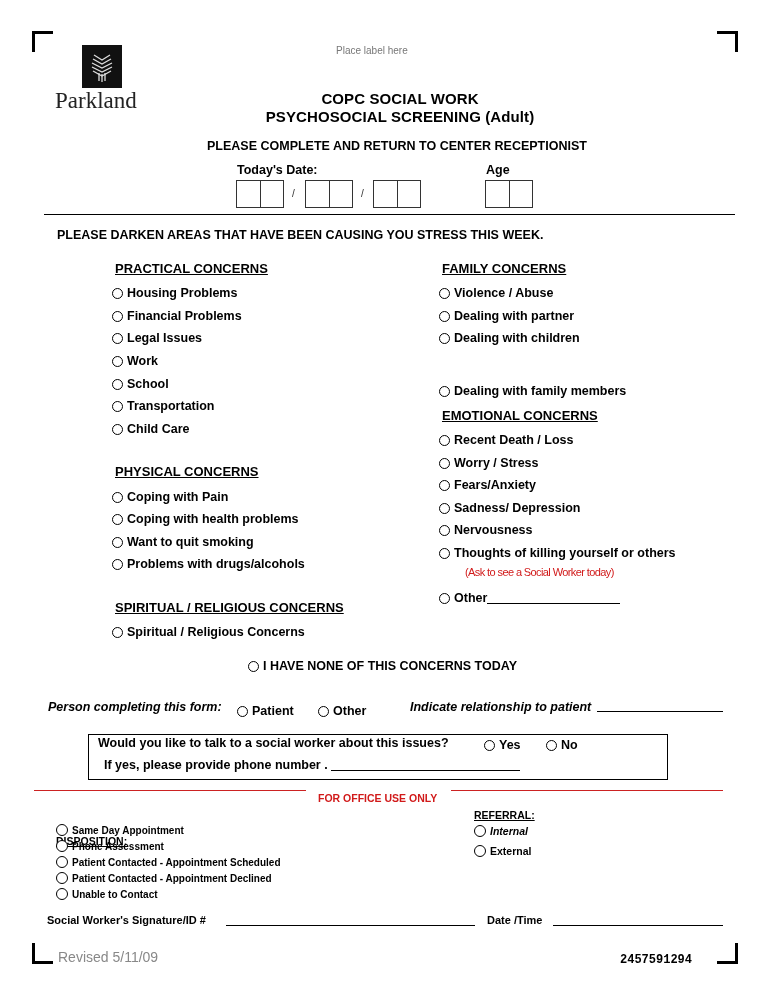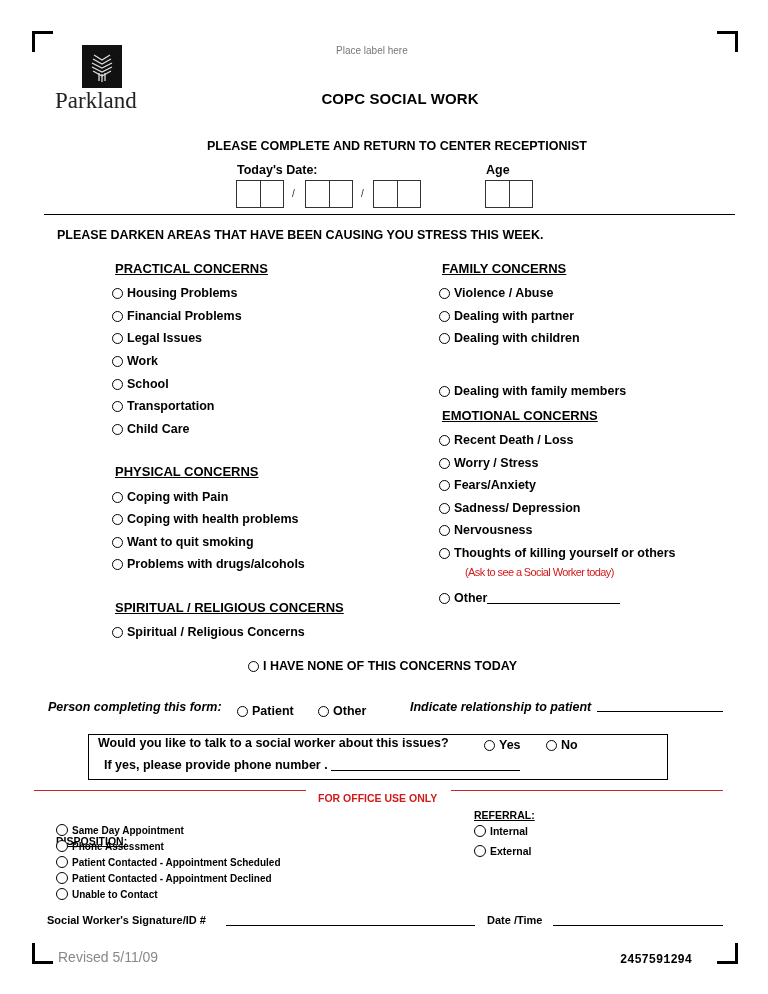--- a/index.html
+++ b/index.html
@@ -53,20 +53,21 @@
       <line x1="20" y1="29" x2="20" y2="37"></line>
       <line x1="23" y1="28" x2="23" y2="36"></line>
     </g>
   </svg>
 </div>
 <div class="logo-text">Parkland</div>
 
 <div class="abs label-here" style="left:336px;top:45px;">Place label here</div>
 <div class="abs title" style="left:240px;top:90px;width:320px;">
   <div>COPC SOCIAL WORK</div>
+  <div>PSYCHOSOCIAL SCREENING (Adult)</div>
 </div>
 <div class="abs b13" style="left:207px;top:139px;">PLEASE COMPLETE AND RETURN TO CENTER RECEPTIONIST</div>
 <div class="abs b13" style="left:237px;top:163px;">Today's Date:</div>
 <div class="abs b13" style="left:486px;top:163px;">Age</div>
 
 <div class="digit-box" style="left:236px;top:180px;width:48px;">
     <span></span>
     <span></span>
   </div>
 <div class="abs slash" style="left:292px;top:188px;">/</div>
@@ -242,21 +243,21 @@
 <div class="office-opt" style="left:56px;top:872px;">
     <span class="radio sm"></span>
     <span>Patient Contacted - Appointment Declined</span>
   </div>
 <div class="office-opt" style="left:56px;top:888px;">
     <span class="radio sm"></span>
     <span>Unable to Contact</span>
   </div>
 
 <div class="abs small-b" style="left:474px;top:809px;text-decoration:underline;font-size:10.5px;">REFERRAL:</div>
-<div class="office-opt" style="left:474px;top:825px;font-size:10.5px;">
+<div class="office-opt" style="left:474px;top:825px;font-size:10.5px;font-style:italic;">
     <span class="radio sm"></span>
     <span>Internal</span>
   </div>
 <div class="office-opt" style="left:474px;top:845px;font-size:10.5px;">
     <span class="radio sm"></span>
     <span>External</span>
   </div>
 
 <div class="abs" style="left:47px;top:914px;font-weight:bold;font-size:11px;">Social Worker's Signature/ID #</div>
 <div class="rule" style="left:226px;top:925px;width:249px;"></div>

